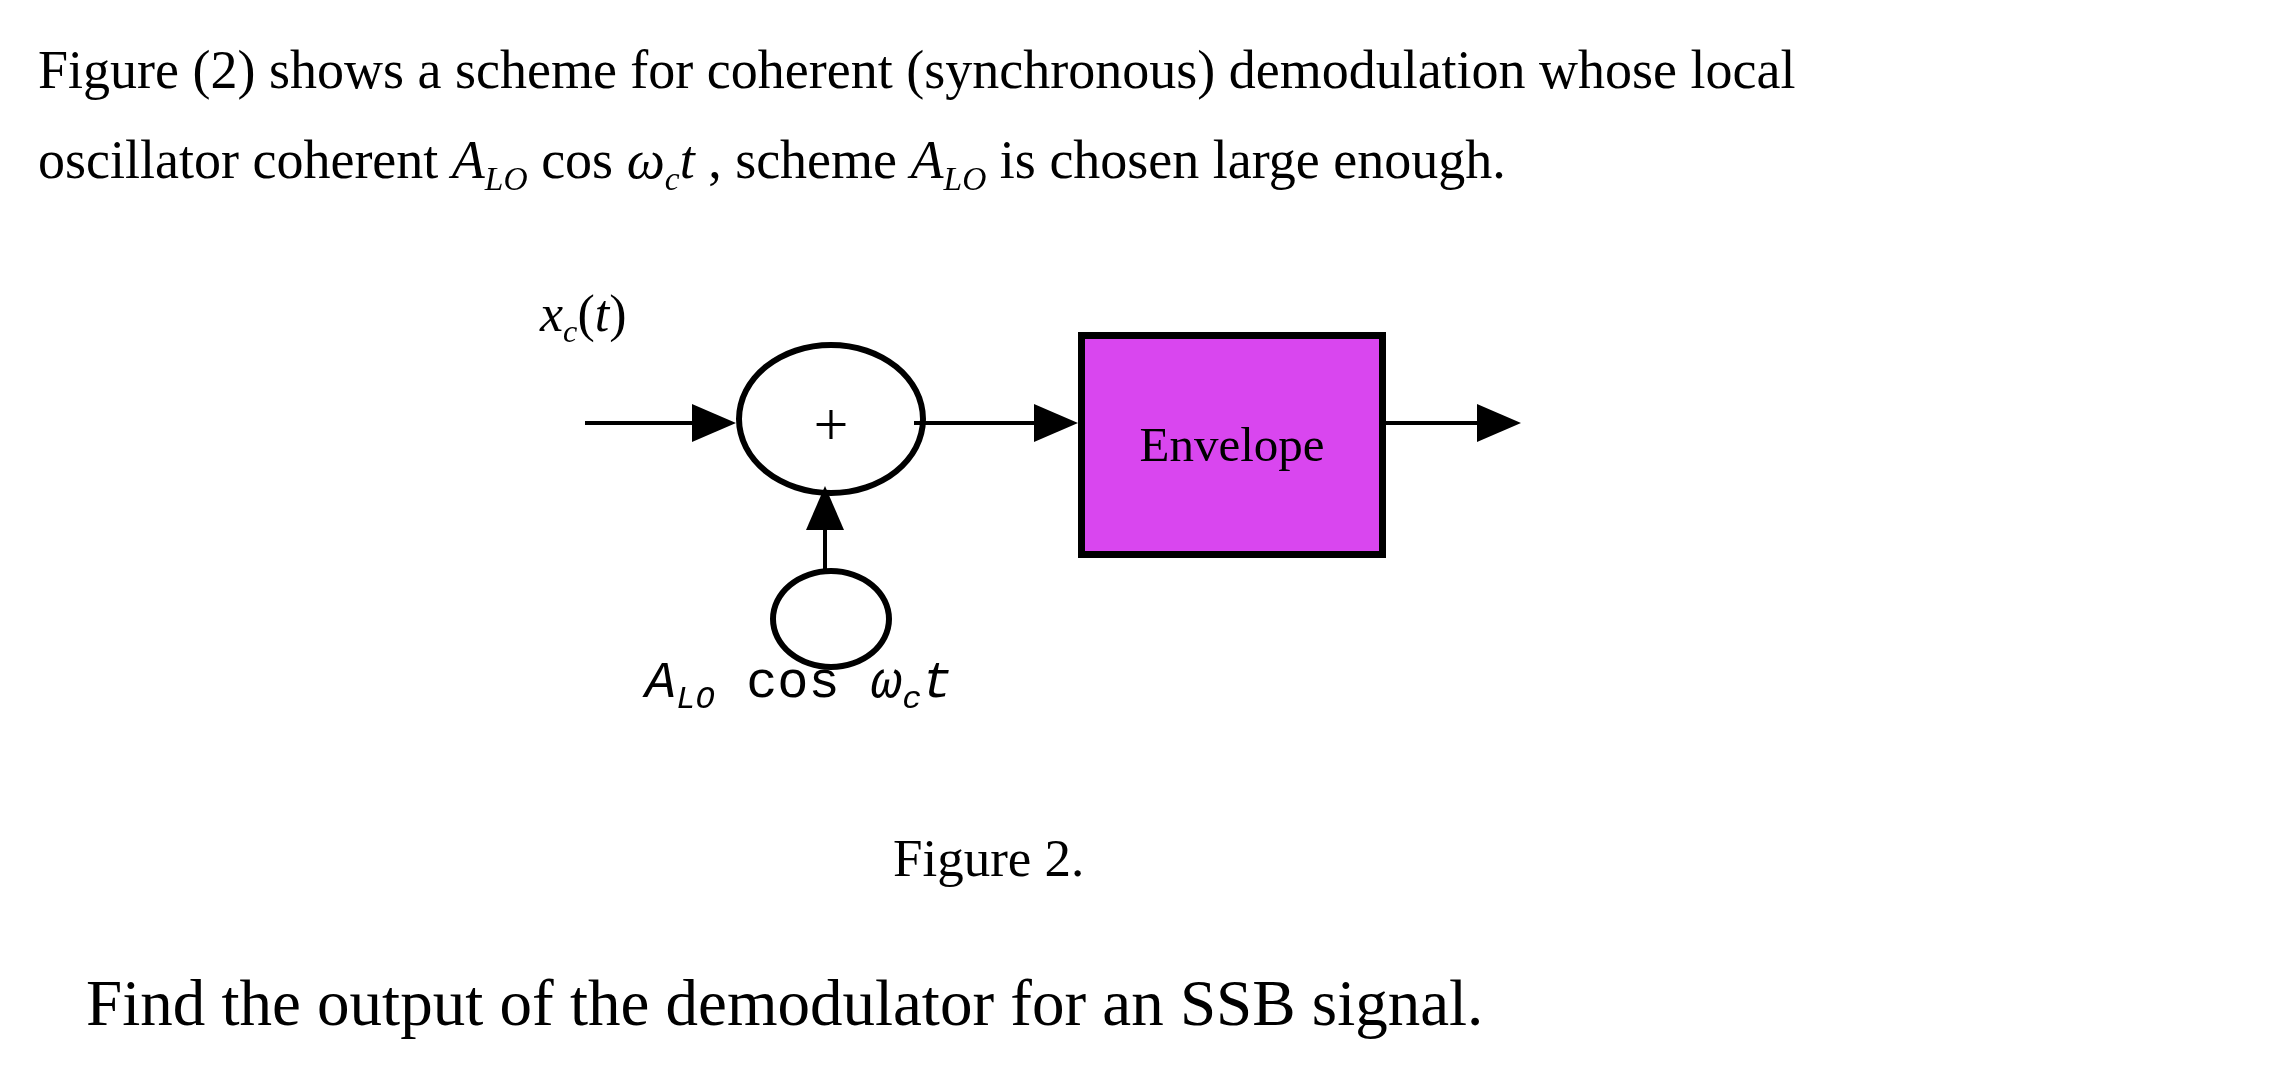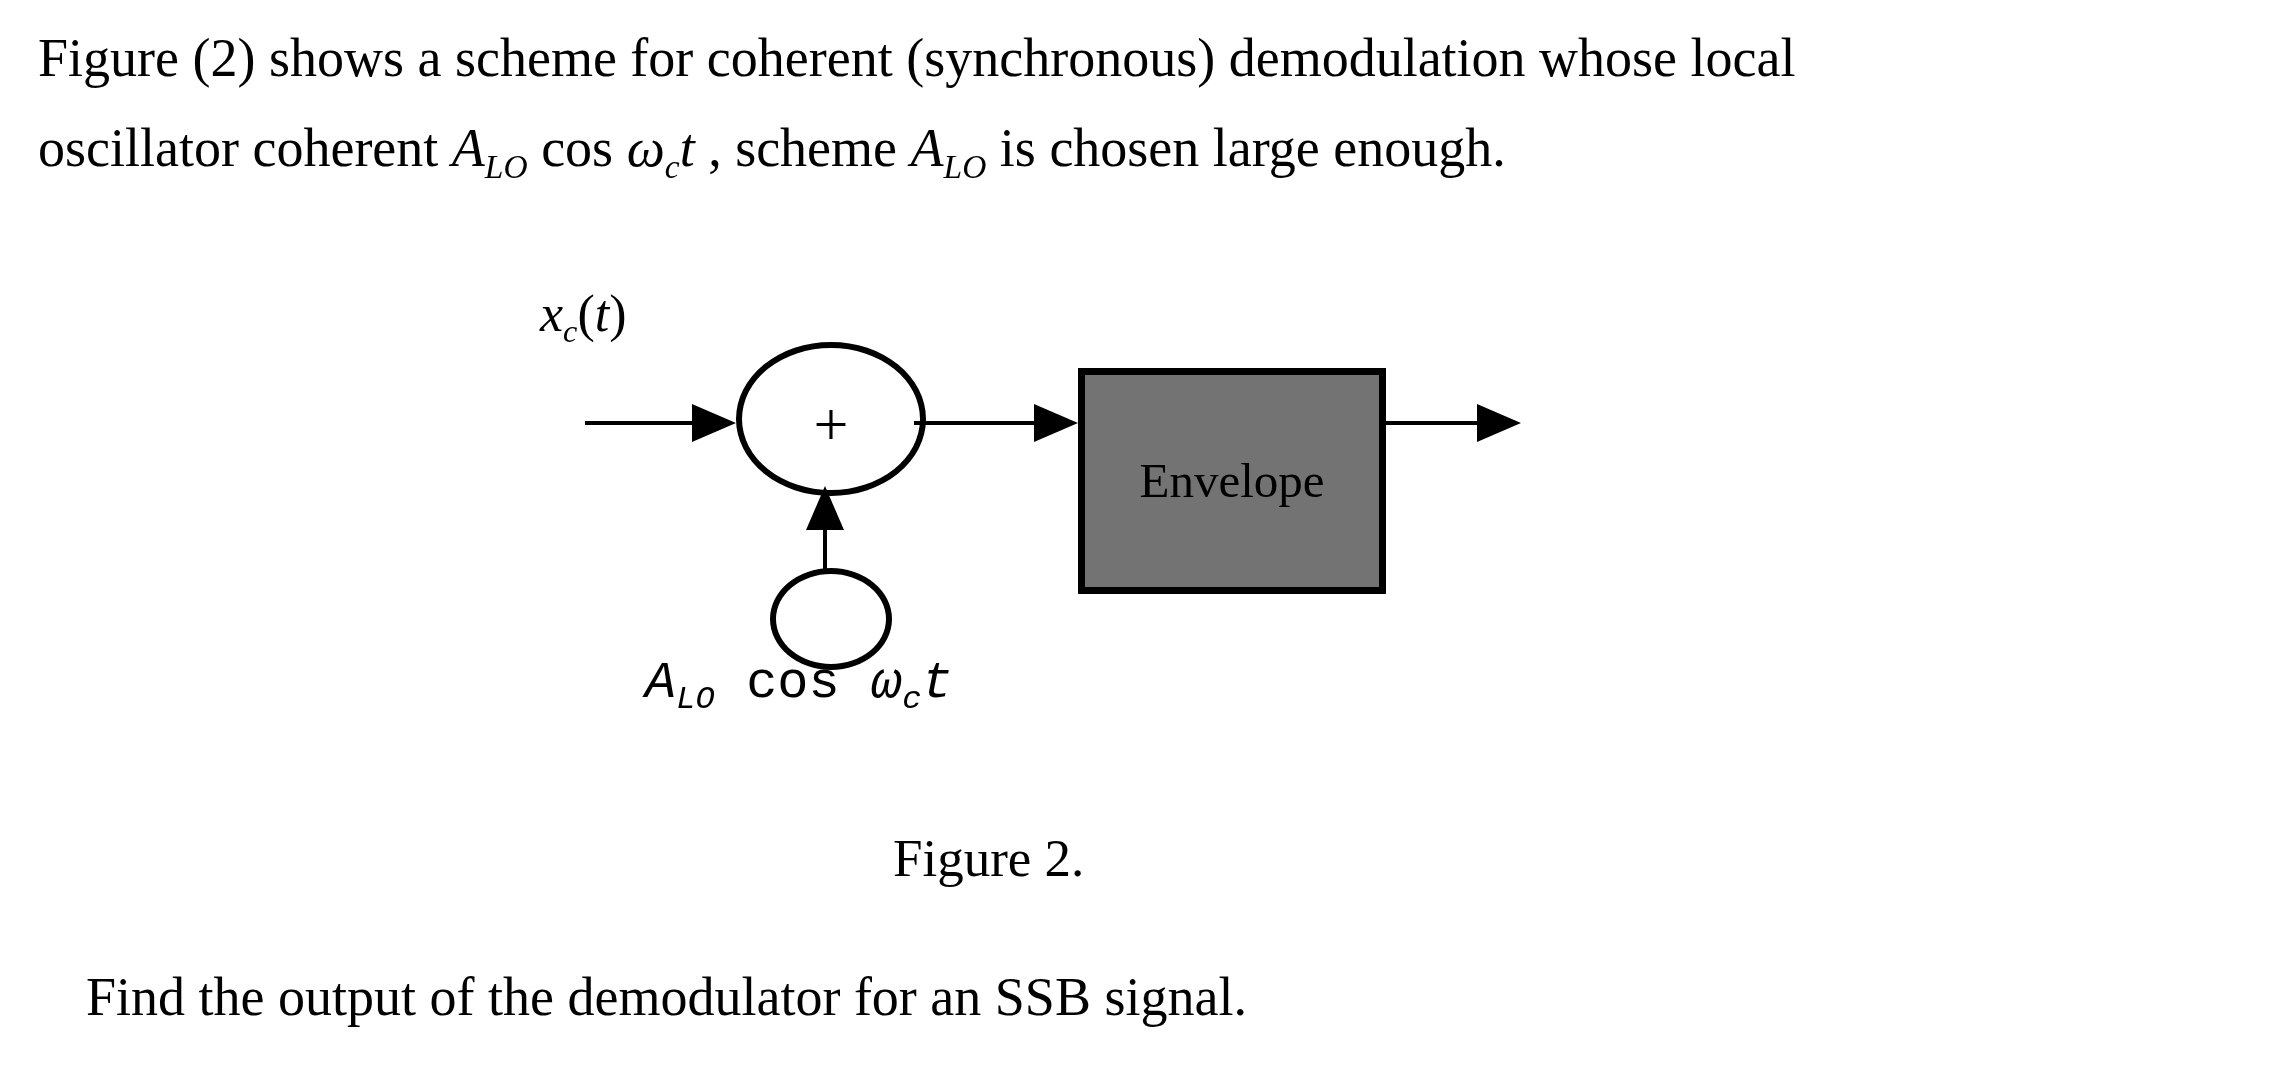--- a/index.html
+++ b/index.html
@@ -13,29 +13,29 @@
     height: 1086px;
     background: #ffffff;
     font-family: "Liberation Serif", serif;
     color: #000000;
     overflow: hidden;
   }
   .textline { white-space: nowrap; }
   .intro {
     position: absolute;
     left: 38px;
-    top: 14px;
+    top: 26px;
     font-size: 54px;
     line-height: 1.66;
   }
   .question {
     position: absolute;
     left: 86px;
     top: 966px;
-    font-size: 54px;
+    font-size: 65px;
   }
   .caption {
     position: absolute;
     left: 893px;
     top: 828px;
     font-size: 53px;
     font-weight: normal;
   }
   i { font-style: italic; font-family: inherit; }
   sub { font-size: 0.62em; }
@@ -89,25 +89,24 @@
     width: 110px; height: 90px;
     border: 6px solid #000;
     border-radius: 50%;
     background: #fff;
   }
   .env-box {
     position: absolute;
     left: 1078px; top: 332px;
     width: 294px; height: 212px;
     border: 7px solid #000;
-    background: #737373;
+    background: #d946ef;
     display: flex;
     align-items: center;
     justify-content: center;
-    margin-top: 36px;
   }
   .env-text {
     font-size: 49px;
     line-height: 1.32;
     text-align: left;
   }
 </style>
 </head>
 <body>
 

